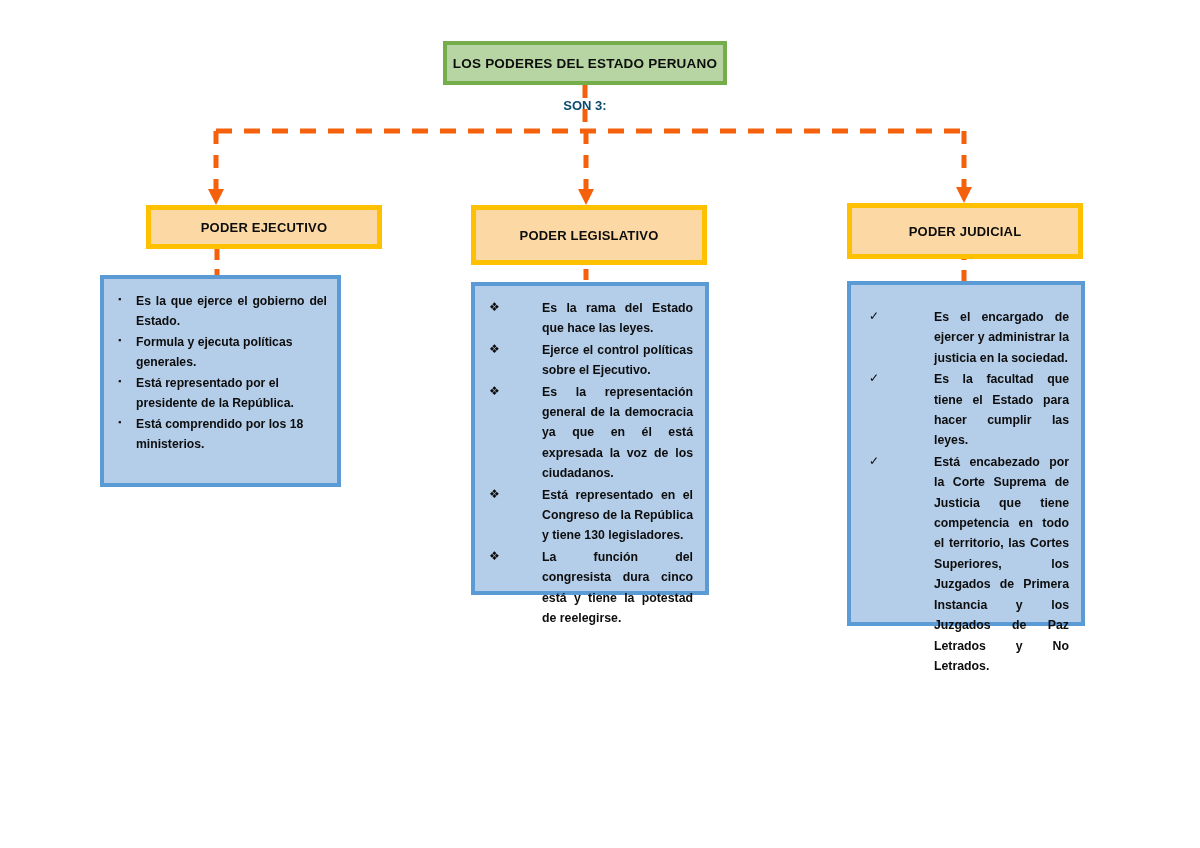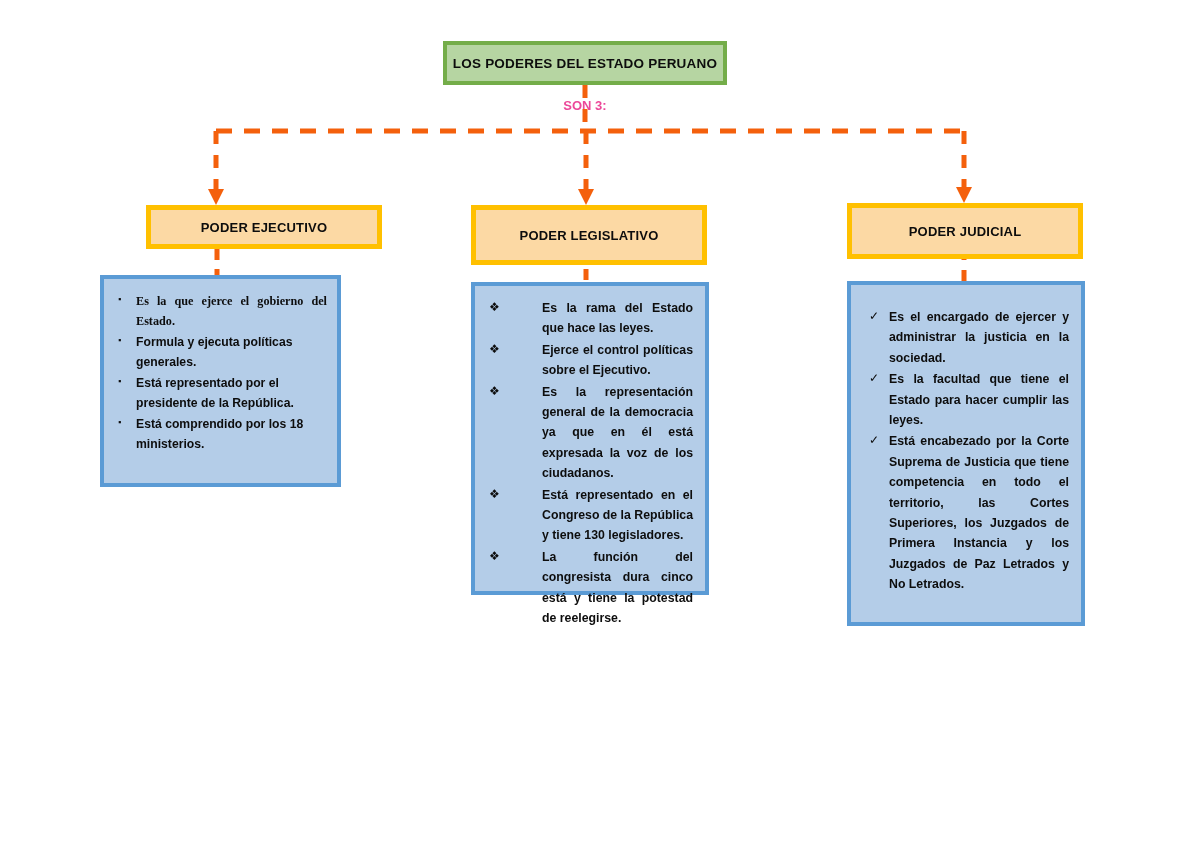--- a/index.html
+++ b/index.html
@@ -43,21 +43,21 @@
 
   
   .son-caption {
     position: absolute;
     left: 443px;
     top: 98px;
     width: 284px;
     text-align: center;
     font-size: 13px;
     font-weight: bold;
-    color: #ec4899;
+    color: #0c4a6e;
   }
 
   
   .connectors {
     position: absolute;
     left: 0;
     top: 0;
     width: 1200px;
     height: 848px;
     pointer-events: none;
@@ -116,31 +116,31 @@
     top: 0;
     font-weight: normal;
     color: #0d0d0d;
   }
   .bullet-item .text {
     display: block;
   }
 
   
   #detail-ejecutivo .bullet-item { font-size: 12.2px; line-height: 1.64; }
-  #detail-ejecutivo .bullet-item:nth-child(1) .text { text-align: justify; font-family: Liberation Serif, serif; }
+  #detail-ejecutivo .bullet-item:nth-child(1) .text { text-align: justify; }
   #detail-ejecutivo .marker { font-size: 9px; top: 1px; left: 4px; }
 
   #detail-legislativo .bullet-item { font-size: 12.3px; line-height: 1.66; }
   #detail-legislativo .bullet-item .text { text-align: justify; margin-left: 29px; }
   #detail-legislativo .marker { font-size: 12px; top: 0px; left: 2px; }
   #detail-legislativo { padding-left: 12px; padding-right: 12px; }
   #detail-legislativo .bullet-item { padding-left: 26px; }
 
   #detail-judicial .bullet-item { font-size: 12.3px; line-height: 1.66; }
-  #detail-judicial .bullet-item .text { text-align: justify; }
+  #detail-judicial .bullet-item .text { text-align: justify; margin-left: 45px; }
   #detail-judicial .marker { font-size: 12px; top: 0px; left: 4px; }
   #detail-judicial { padding-left: 14px; padding-right: 12px; padding-top: 22px; }
   #detail-judicial .bullet-item { padding-left: 24px; }
 </style>
 </head>
 <body>
 
 <div class="canvas">
 
   <div class="title-box">

